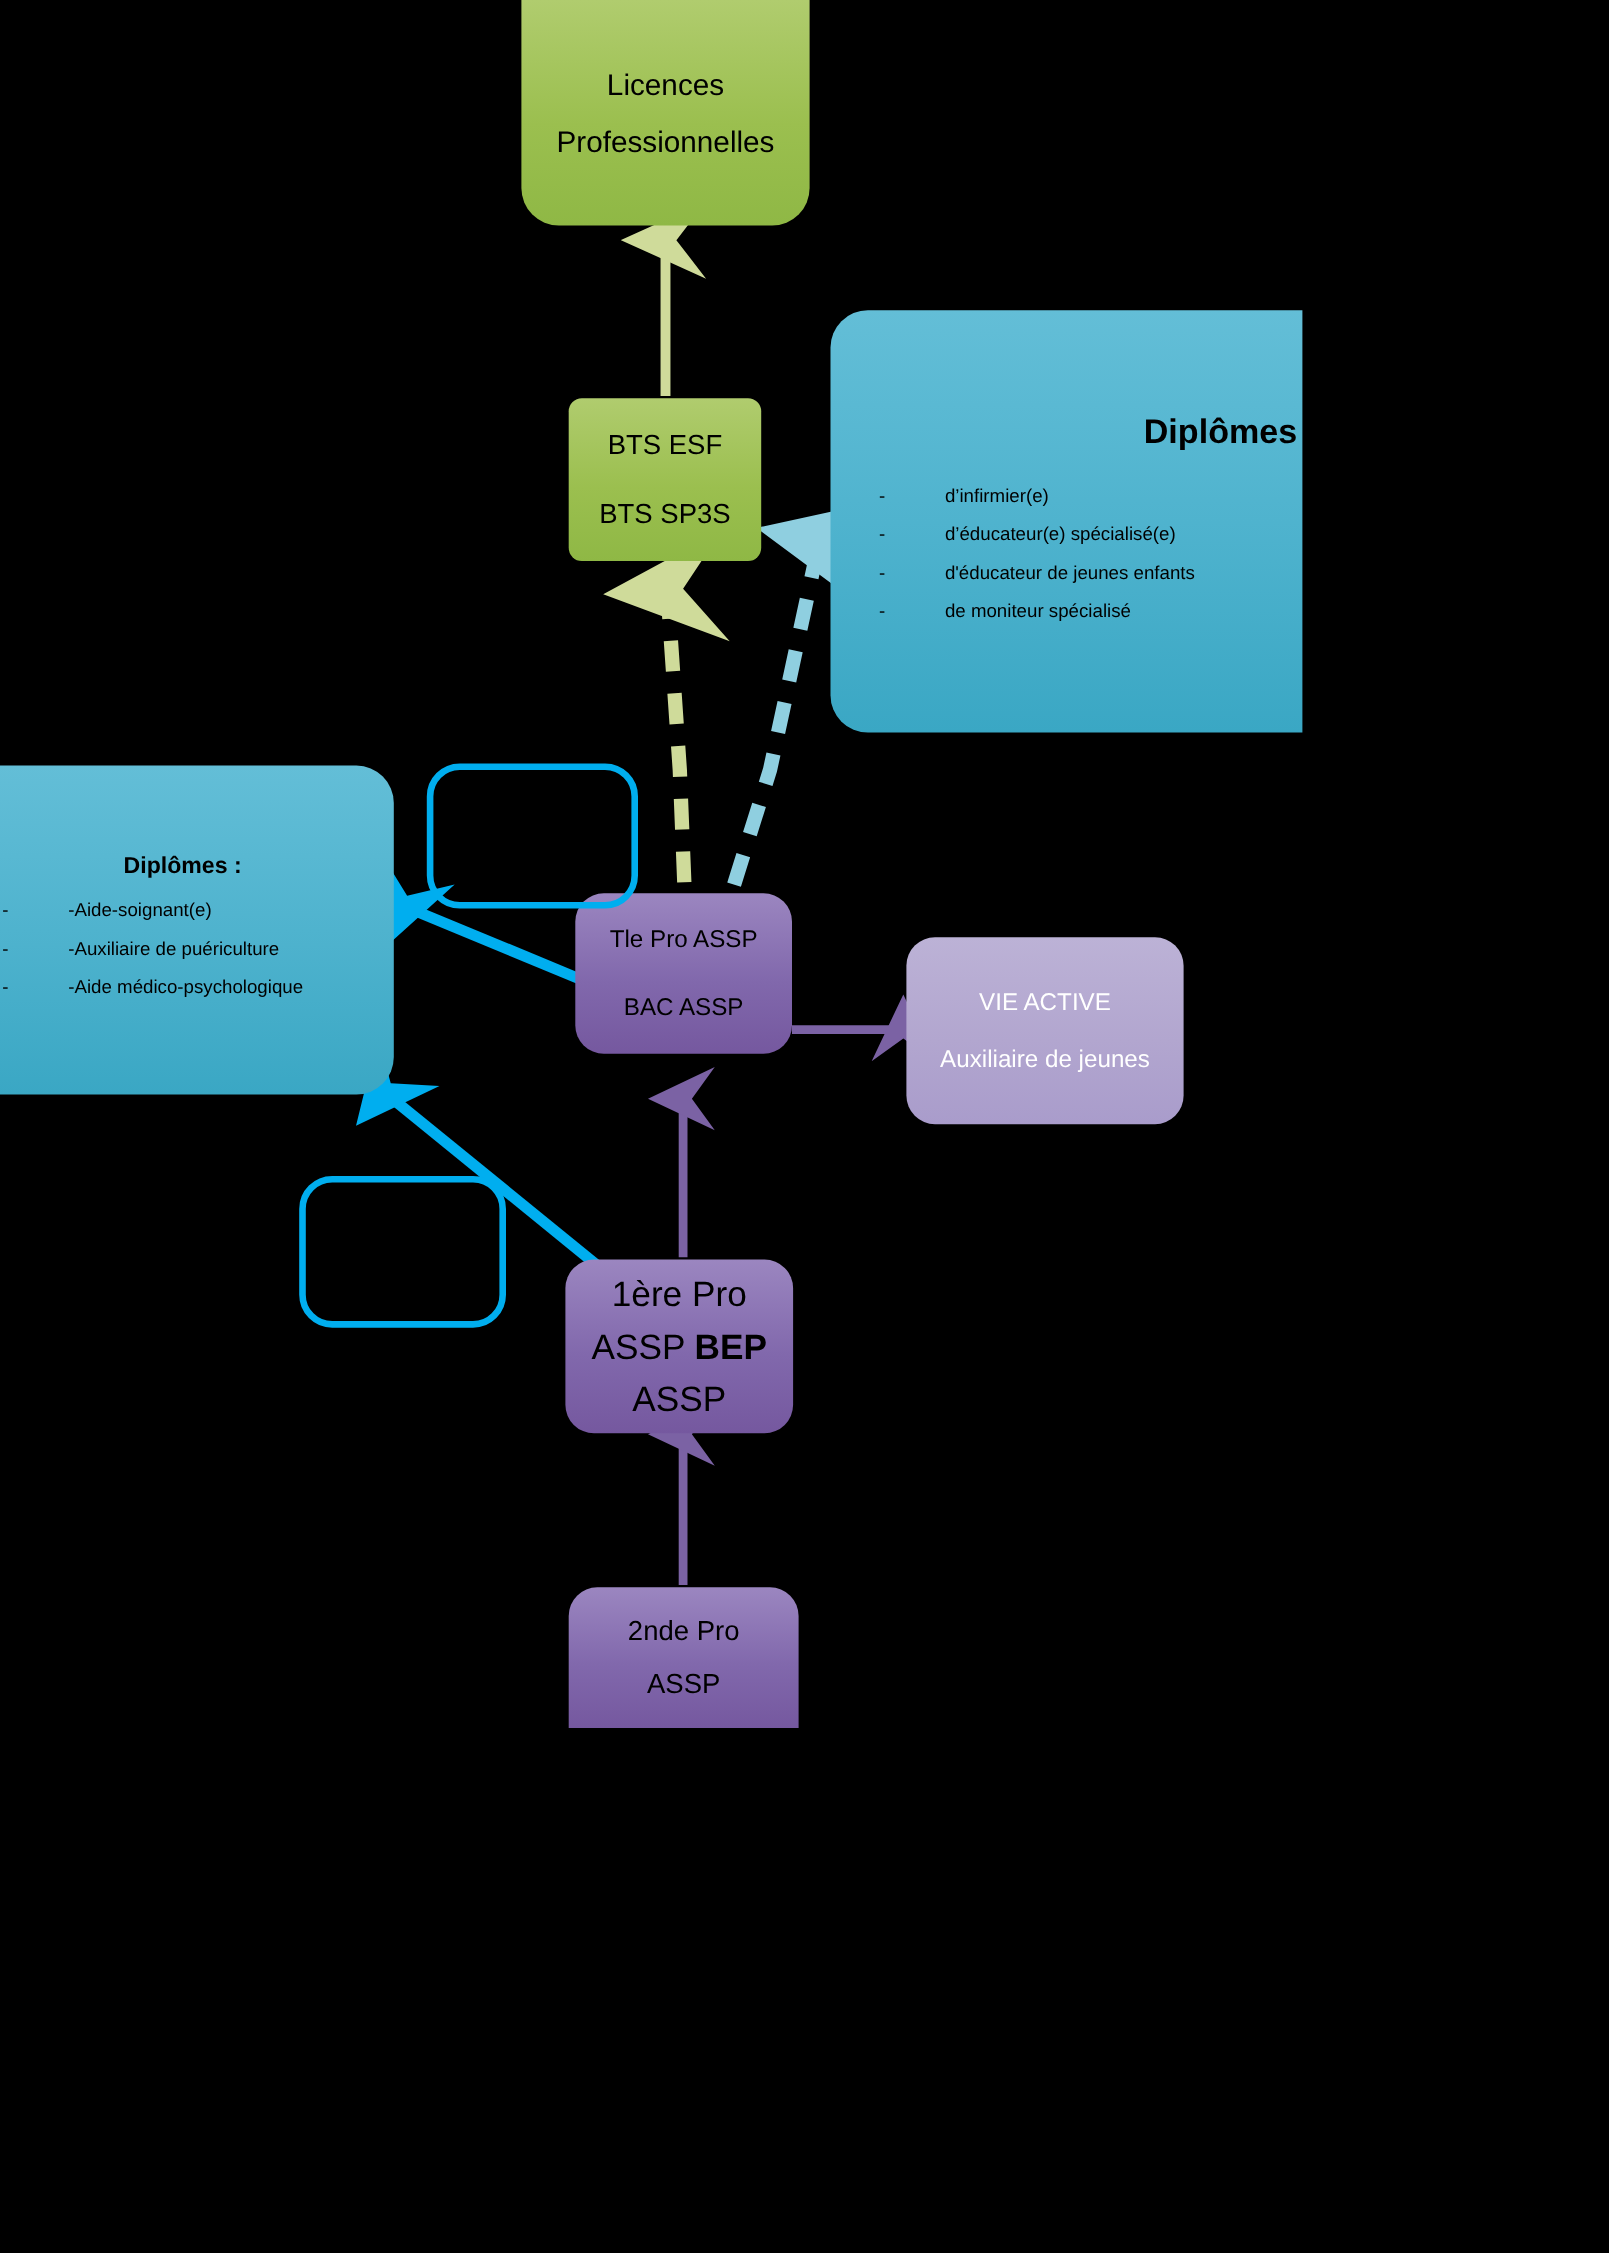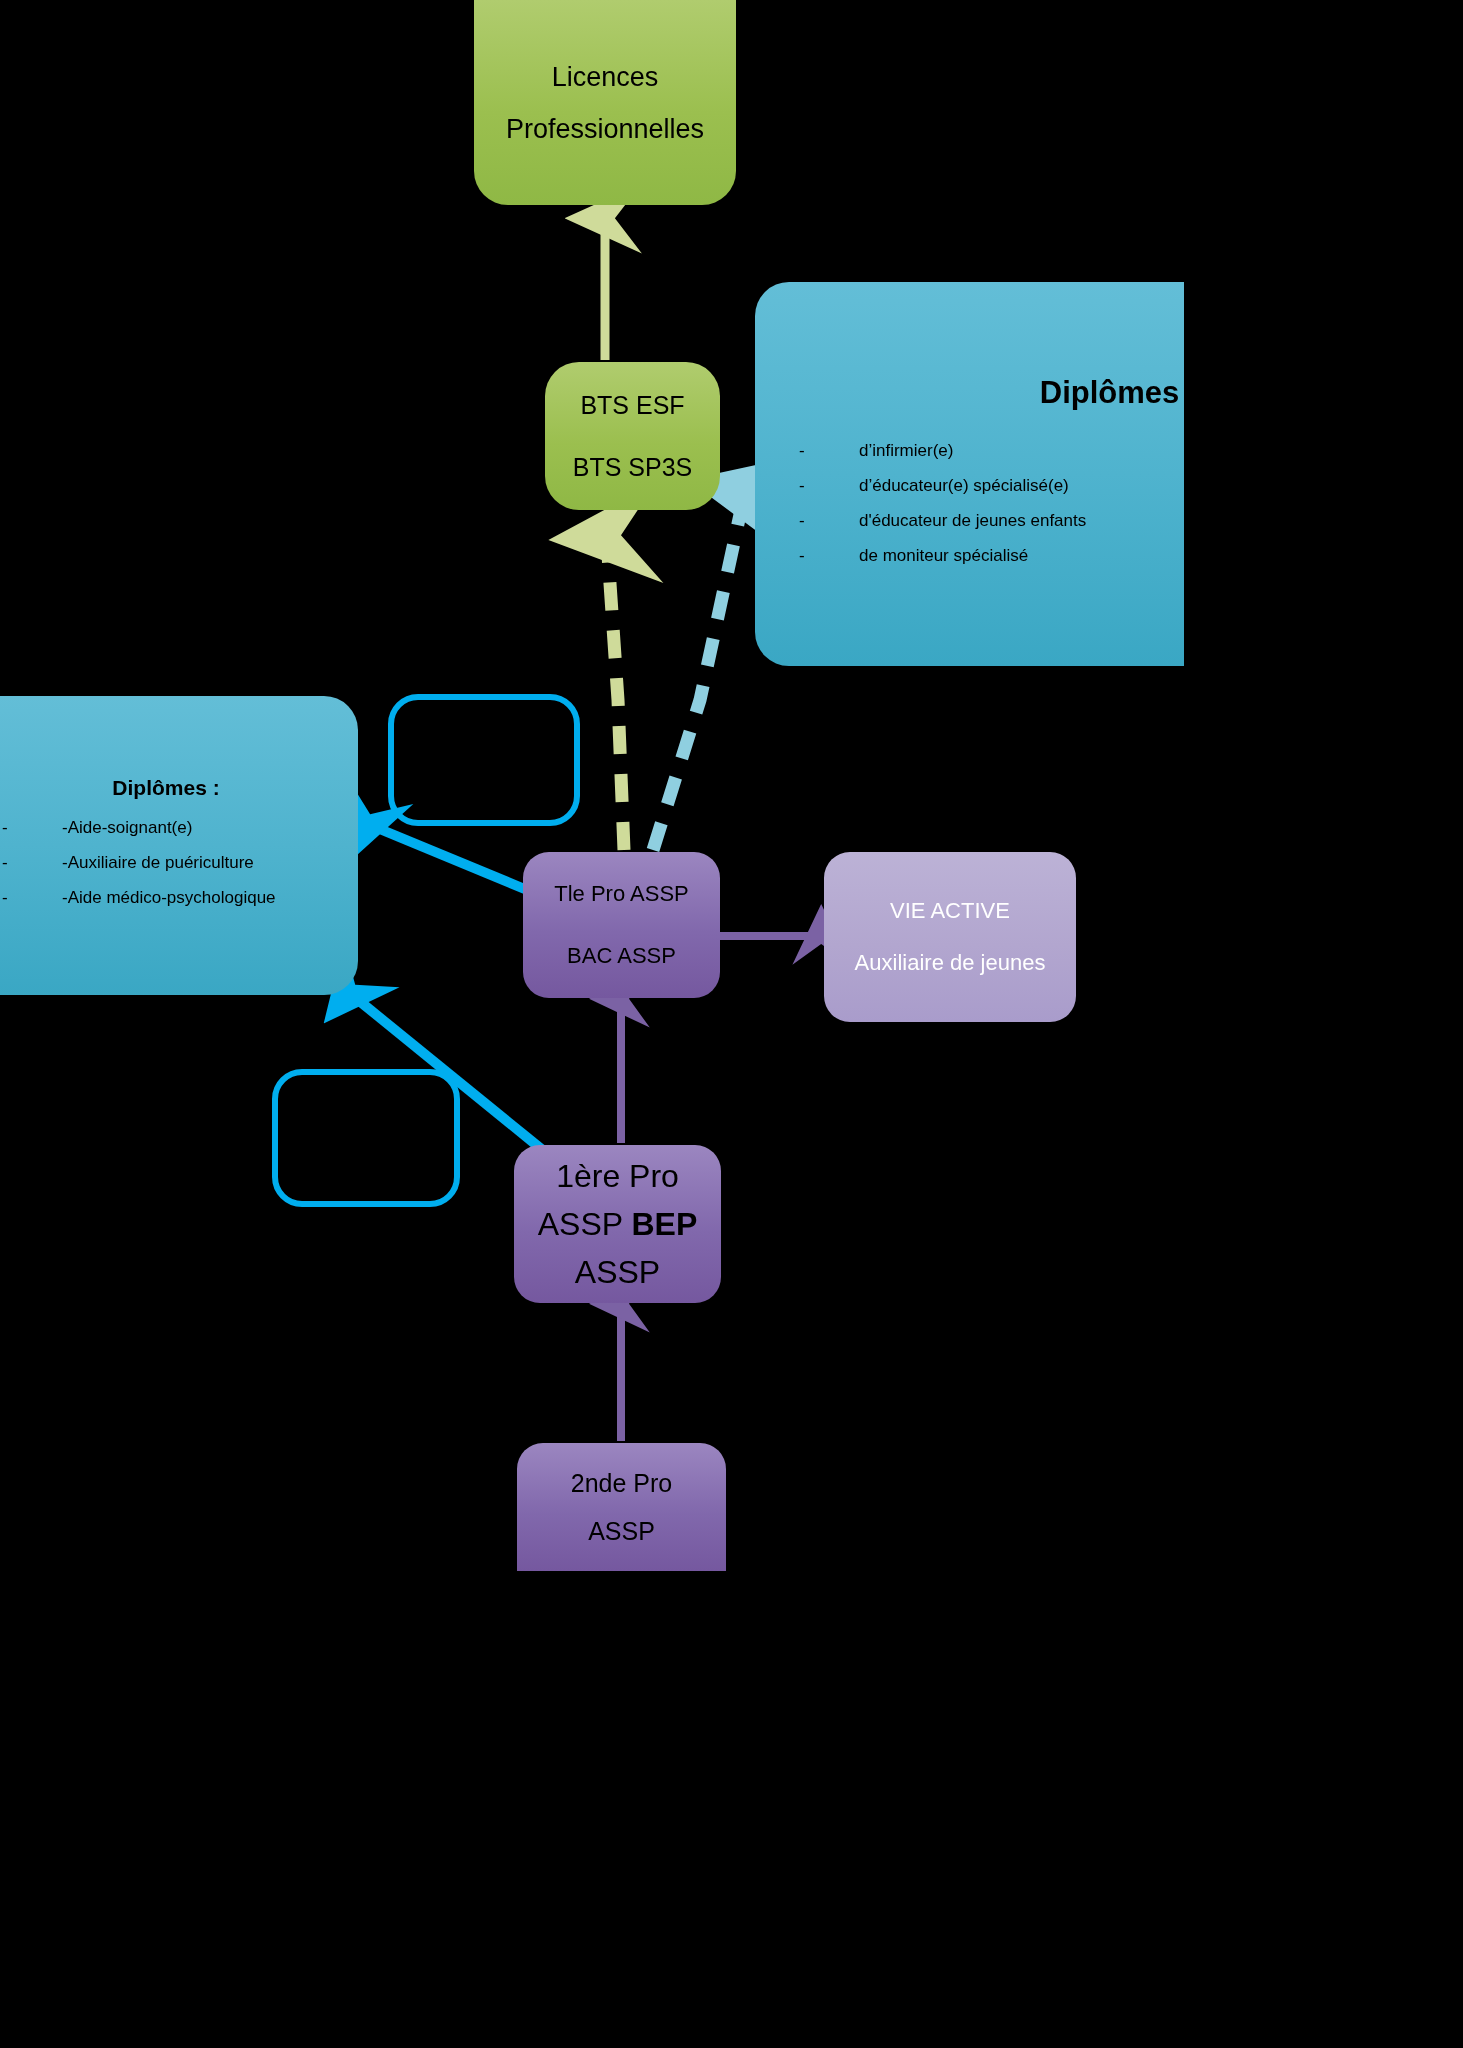--- a/index.html
+++ b/index.html
@@ -55,26 +55,26 @@
   
   .outline {
     background: transparent;
     border: 6px solid #00aeef;
     border-radius: 30px;
   }
 
   
   #n-licences   { left: 474px; top: 0px;    width: 262px; height: 205px;
                   border-top-left-radius: 0; border-top-right-radius: 0; }
-  #n-bts        { left: 545px; top: 362px;  width: 175px; height: 148px; }
+  #n-bts        { left: 517px; top: 362px;  width: 175px; height: 148px; border-radius: 12px; }
   #n-dip-right  { left: 755px; top: 282px;  width: 708px; height: 384px;
                   border-top-right-radius: 0; border-bottom-right-radius: 0; }
   #n-dip-left   { left: -46px; top: 696px;  width: 404px; height: 299px;
                   border-top-left-radius: 0; border-bottom-left-radius: 0; }
-  #n-tle        { left: 523px; top: 852px;  width: 197px; height: 146px; }
+  #n-tle        { left: 523px; top: 812px;  width: 197px; height: 146px; }
   #n-vie        { left: 824px; top: 852px;  width: 252px; height: 170px; }
   #n-1ere       { left: 514px; top: 1145px; width: 207px; height: 158px; }
   #n-2nde       { left: 517px; top: 1443px; width: 209px; height: 128px;
                   border-bottom-left-radius: 0; border-bottom-right-radius: 0; }
   #n-empty-1    { left: 388px; top: 694px;  width: 192px; height: 132px; }
   #n-empty-2    { left: 272px; top: 1069px; width: 188px; height: 138px; }
 
   
   #n-licences .line { font-size: 27px; line-height: 52px; }
   #n-bts .line      { font-size: 25px; line-height: 62px; }

